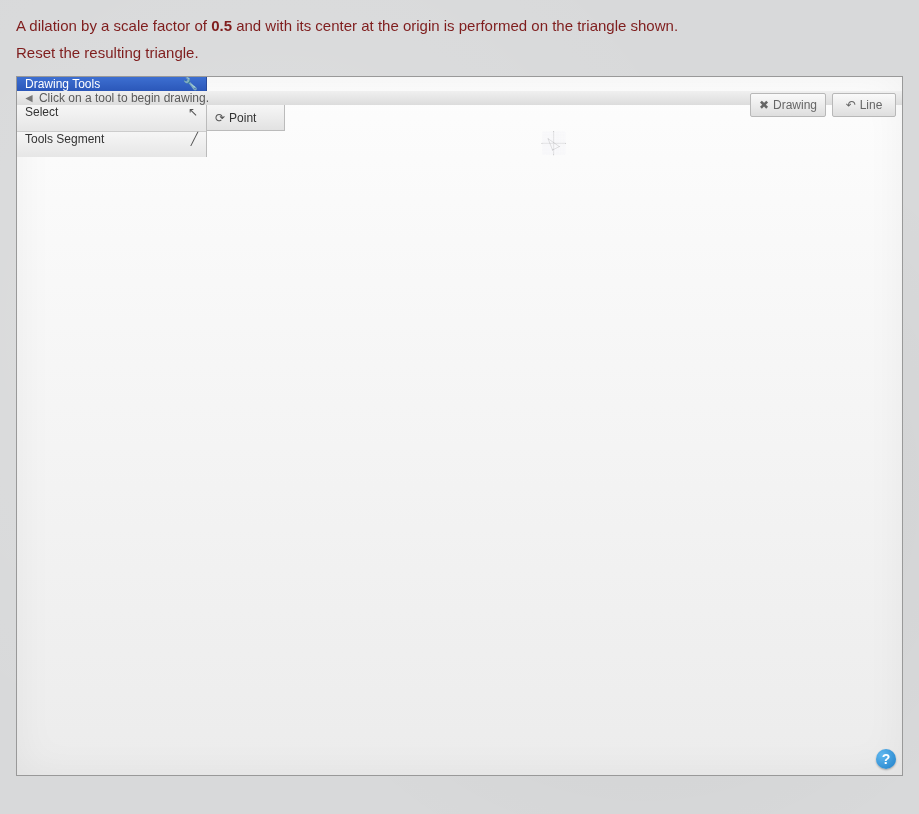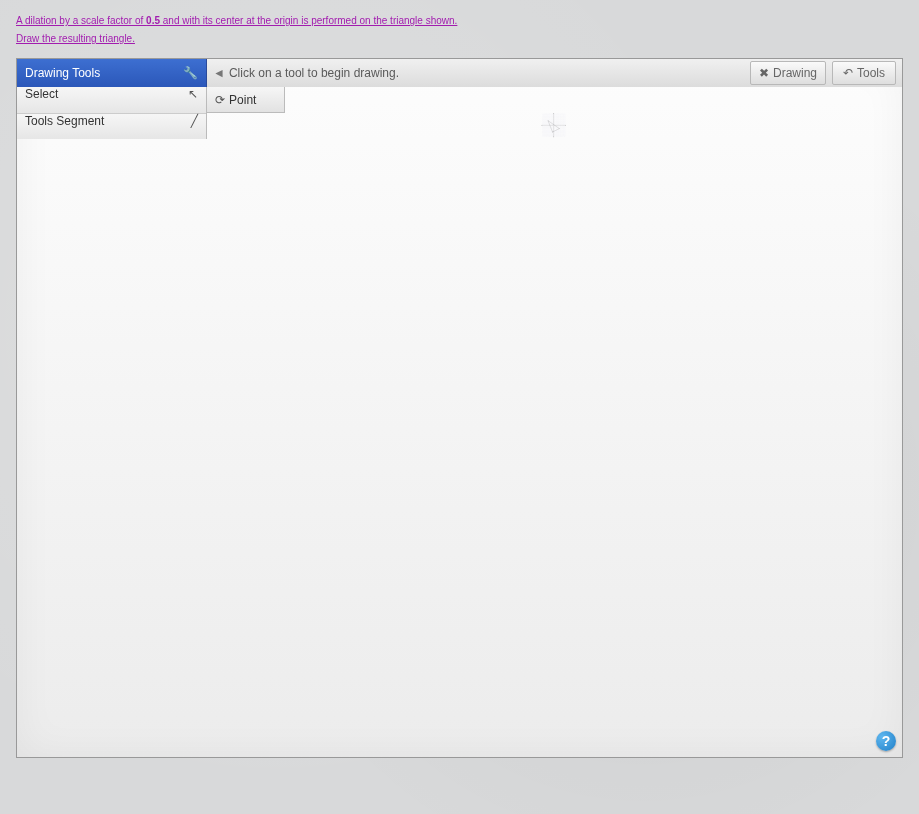--- a/index.html
+++ b/index.html
@@ -7,31 +7,31 @@
     font-family: Arial, Helvetica, sans-serif;
     background: #d8d9da;
     background-image: radial-gradient(circle at 30% 40%, rgba(255,255,255,0.15), transparent 60%),
                       radial-gradient(circle at 70% 60%, rgba(0,0,0,0.05), transparent 50%);
     width: 919px;
     height: 814px;
     overflow: hidden;
     position: relative;
     padding: 8px 16px;
   }
-  .question-text { color: #a21caf; font-size: 10px; line-height: 1.8; padding: 4px 0 10px; text-decoration: underline; }
+  .question-text { color: #7f1d1d; font-size: 15px; line-height: 1.8; padding: 4px 0 10px; }
   .question-text b { font-weight: 700; }
   .app-frame {
     border: 1px solid #999;
     background: linear-gradient(180deg,#fdfdfd,#ececec);
     height: 700px;
     position: relative;
     box-shadow: inset 0 0 40px rgba(0,0,0,0.05);
   }
   
-  .toolbar-row { display: flex; align-items: stretch; height: 28px; }
+  .toolbar-row { display: flex; align-items: stretch; height: 28px; flex-direction: column; }
   .tool-header {
     width: 190px;
     background: linear-gradient(180deg,#3d6fd1,#2b57b9);
     color: #fff;
     font-size: 12px;
     display: flex; align-items: center; justify-content: space-between;
     padding: 0 8px;
     border-right: 1px solid #2a4a9a;
   }
   .tool-header-icon { font-size: 12px; }
@@ -95,41 +95,41 @@
     cursor: pointer;
   }
 </style>
 </head>
 <body>
 
 <div class="question-text">
   <div>
     <span>A dilation by a scale factor of </span><b>0.5</b><span> and with its center at the origin is performed on the triangle shown.</span>
   </div>
-  <div>Draw the resulting triangle.</div>
+  <div>Reset the resulting triangle.</div>
 </div>
 
 <div class="app-frame">
 
   <div class="toolbar-row">
     <div class="tool-header">
       <span>Drawing Tools</span>
       <span class="tool-header-icon">🔧</span>
     </div>
     <div class="hint-bar">
       <span class="arrow">◄</span>
       <span>Click on a tool to begin drawing.</span>
       <div class="action-buttons">
         <button class="btn">
           <span class="ico">✖</span>
           <span>Drawing</span>
         </button>
         <button class="btn">
           <span class="ico">↶</span>
-          <span>Tools</span>
+          <span>Line</span>
         </button>
       </div>
     </div>
   </div>
 
   <div class="second-row">
     <div class="tool-list">
       <div class="tool-item">
         <span>Select</span>
         <span class="t-icon">↖</span>

